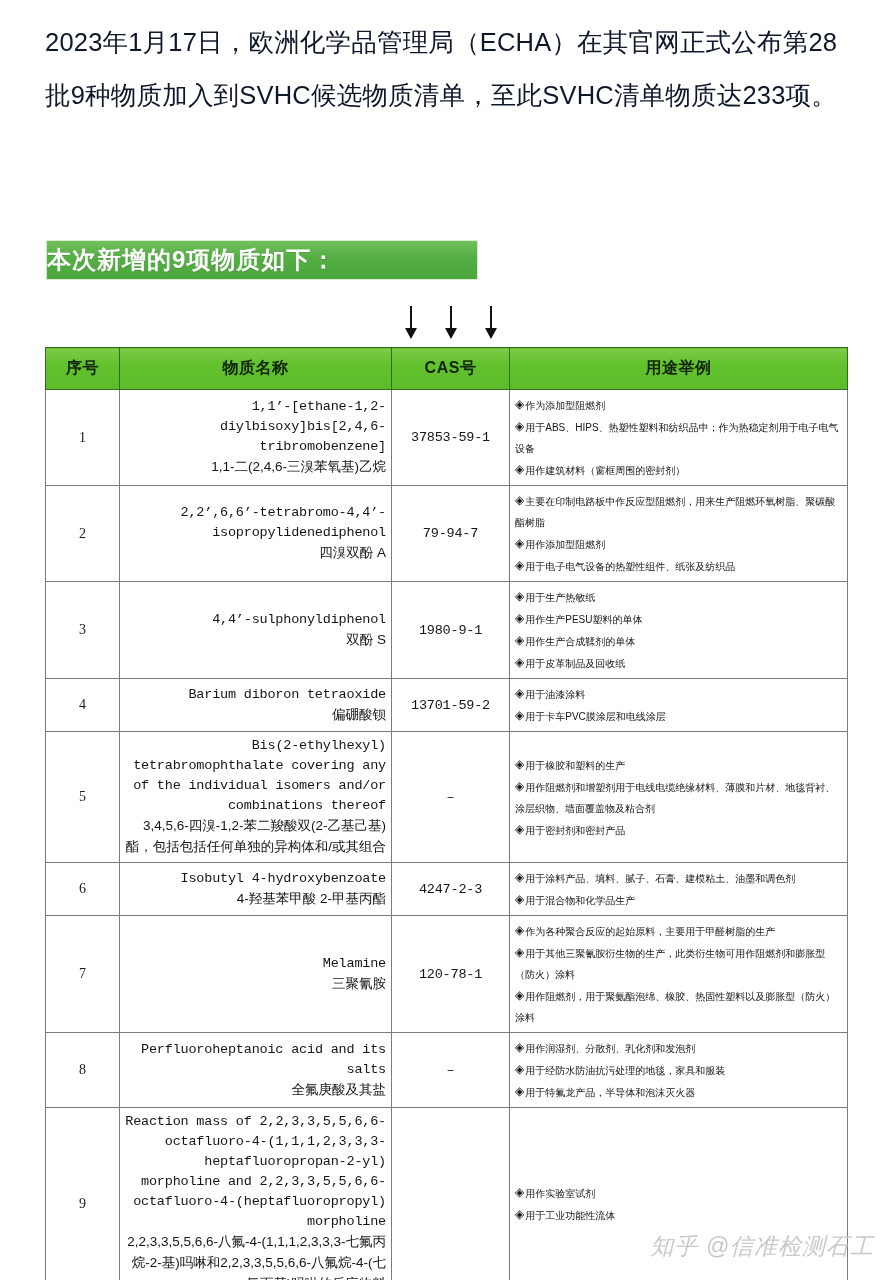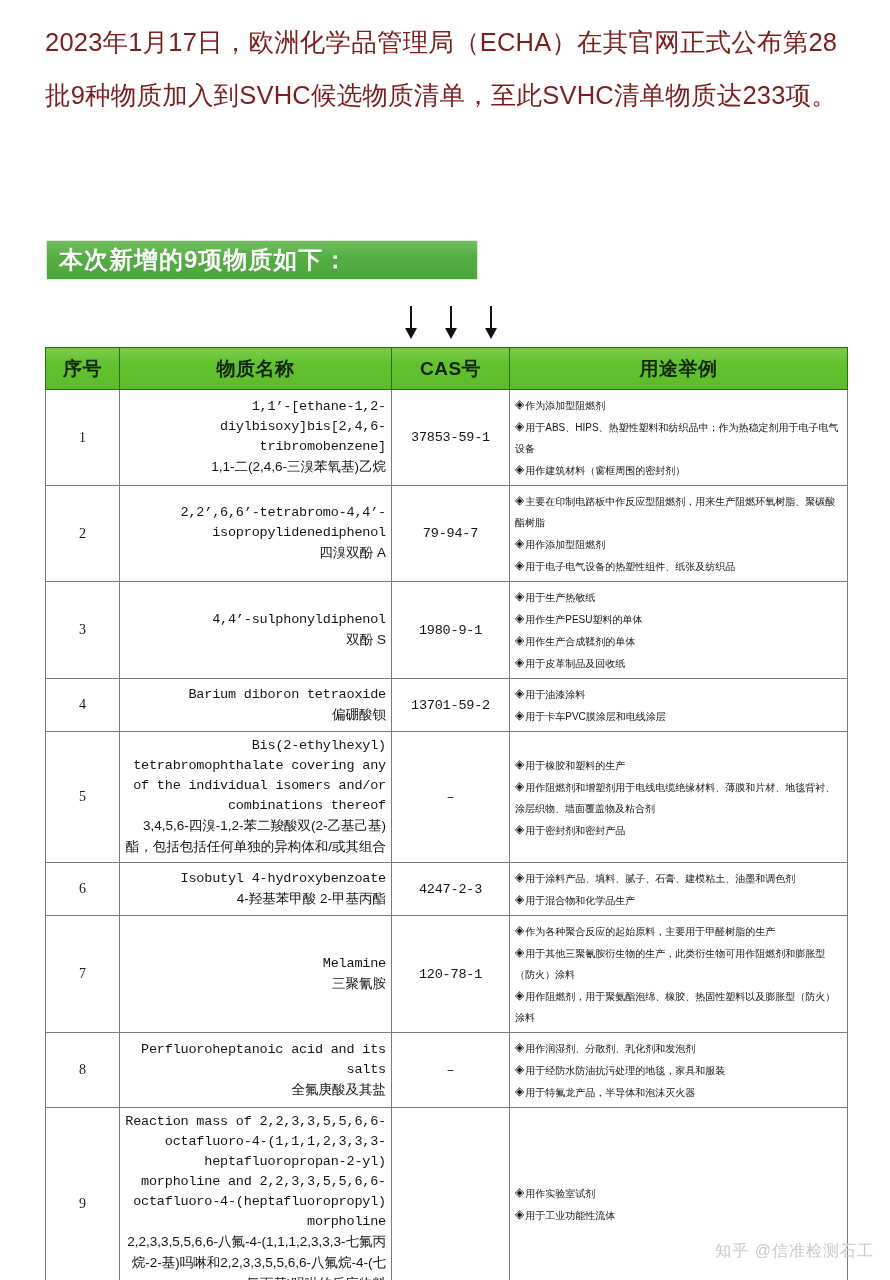--- a/index.html
+++ b/index.html
@@ -18,21 +18,21 @@
 
   
   .intro {
     position: absolute;
     left: 45px;
     top: 16px;
     width: 805px;
     font-size: 25.5px;
     line-height: 53px;
     letter-spacing: 0.2px;
-    color: #7f1d1d;
+    color: #0f172a;
     font-weight: 400;
   }
 
   
   .banner {
     position: absolute;
     left: 46px;
     top: 240px;
     width: 432px;
     height: 40px;
@@ -40,21 +40,20 @@
     border: 1px solid #d9ead0;
     box-sizing: border-box;
     display: flex;
     align-items: center;
   }
   .banner-text {
     color: #ffffff;
     font-size: 24px;
     font-weight: bold;
     letter-spacing: 1px;
-    padding-left: 12px;
     text-shadow: 0 1px 0 rgba(0,0,0,0.12);
   }
 
   
   .arrows {
     position: absolute;
     left: 402px;
     top: 306px;
     width: 130px;
     height: 36px;
@@ -103,21 +102,21 @@
   }
   table.svhc td, table.svhc th {
     border: 1px solid #7b7b7b;
     vertical-align: middle;
     padding: 4px 5px;
     box-sizing: border-box;
   }
   table.svhc thead th {
     background: linear-gradient(to bottom, #7ccc4a 0%, #64c22e 35%, #5cbb2a 100%);
     color: #10250a;
-    font-size: 19px;
+    font-size: 16px;
     font-weight: bold;
     text-align: center;
     height: 42px;
     letter-spacing: 0.5px;
     border: 1px solid #2f6d17;
   }
   .col-no    { width: 74px; }
   .col-name  { width: 272px; }
   .col-cas   { width: 118px; }
   .col-use   { width: 338px; }
@@ -166,24 +165,25 @@
     margin-right: 1px;
     vertical-align: 1px;
   }
 
   
   .watermark {
     position: absolute;
     right: 16px;
     bottom: 18px;
     color: #c9c9c9;
-    font-size: 16px;
+    font-size: 23px;
     letter-spacing: 1px;
     user-select: none;
     white-space: nowrap;
+    font-style: italic;
   }
 </style>
 </head>
 <body>
 
 <div class="intro">2023年1月17日，欧洲化学品管理局（ECHA）在其官网正式公布第28批9种物质加入到SVHC候选物质清单，至此SVHC清单物质达233项。</div>
 
 <div class="banner">
   <span class="banner-text">本次新增的9项物质如下：</span>
 </div>

